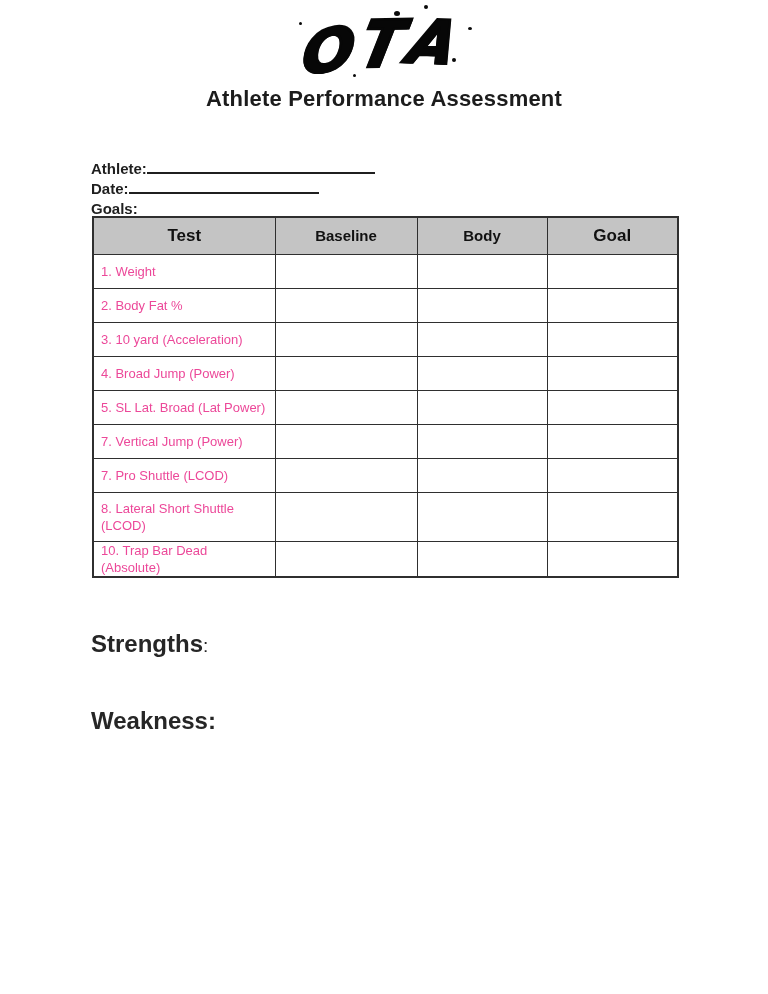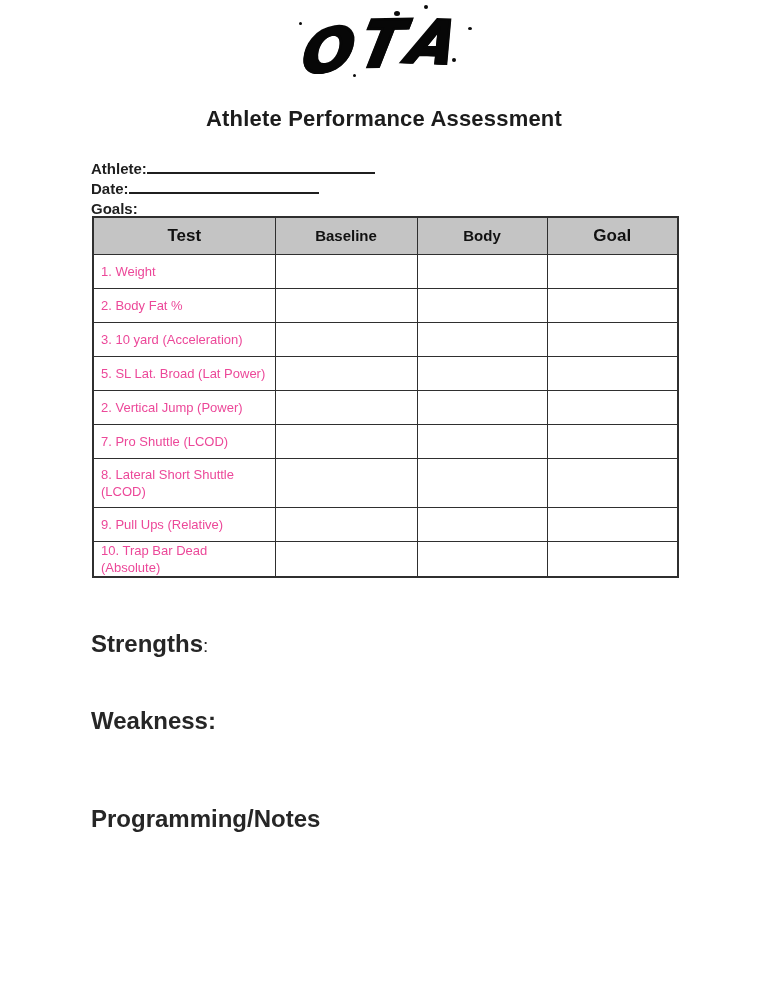--- a/index.html
+++ b/index.html
@@ -51,21 +51,21 @@
   .splat.s1 { left: 394px; top: 11px; width: 6px; height: 5px; }
   .splat.s2 { left: 424px; top: 5px;  width: 4px; height: 4px; }
   .splat.s3 { left: 468px; top: 27px; width: 4px; height: 3px; }
   .splat.s4 { left: 299px; top: 22px; width: 3px; height: 3px; }
   .splat.s5 { left: 452px; top: 58px; width: 4px; height: 4px; }
   .splat.s6 { left: 353px; top: 74px; width: 3px; height: 3px; }
 
   
   .doc-title {
     position: absolute;
-    top: 106px;
+    top: 86px;
     left: 0;
     right: 0;
     text-align: center;
     font-size: 22px;
     font-weight: bold;
     color: #1c1c1c;
     letter-spacing: 0.2px;
   }
 
   
@@ -195,57 +195,56 @@
         <td></td>
         <td></td>
       </tr>
       <tr>
         <td class="test-cell">3. 10 yard (Acceleration)</td>
         <td></td>
         <td></td>
         <td></td>
       </tr>
       <tr>
+        <td class="test-cell">4. Broad Jump (Power)</td>
+        <td></td>
+        <td></td>
+        <td></td>
+      </tr>
+      <tr>
         <td class="test-cell">5. SL Lat. Broad (Lat Power)</td>
         <td></td>
         <td></td>
         <td></td>
       </tr>
       <tr>
-        <td class="test-cell">2. Vertical Jump (Power)</td>
+        <td class="test-cell">7. Vertical Jump (Power)</td>
         <td></td>
         <td></td>
         <td></td>
       </tr>
       <tr>
         <td class="test-cell">7. Pro Shuttle (LCOD)</td>
         <td></td>
         <td></td>
         <td></td>
       </tr>
       <tr class="tall">
         <td class="test-cell">8. Lateral Short Shuttle (LCOD)</td>
         <td></td>
         <td></td>
         <td></td>
       </tr>
       <tr>
-        <td class="test-cell">9. Pull Ups (Relative)</td>
-        <td></td>
-        <td></td>
-        <td></td>
-      </tr>
-      <tr>
         <td class="test-cell">10. Trap Bar Dead (Absolute)</td>
         <td></td>
         <td></td>
         <td></td>
       </tr>
     </tbody>
   </table>
 
   <div class="section-heading weakness">Weakness:</div>
 
   <div class="section-heading strengths"><span>Strengths</span><span class="colon-light">:</span></div>
 
-  <div class="section-heading programming">Programming/Notes</div>
 
 </div>
 
 </body></html>

